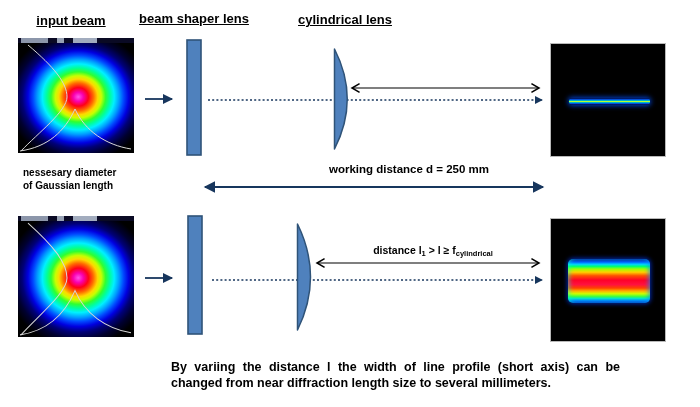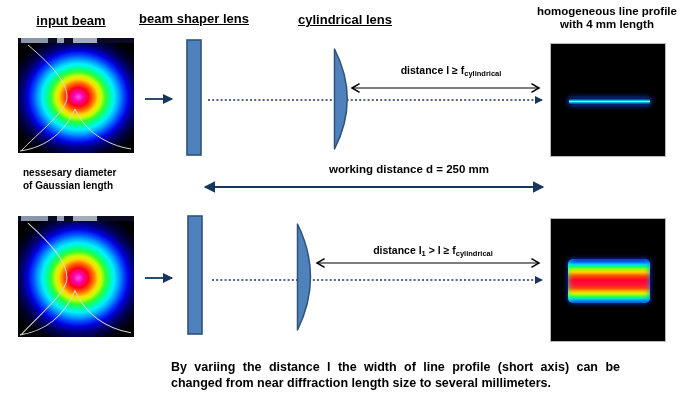--- a/index.html
+++ b/index.html
@@ -124,26 +124,21 @@
     <div id="cam1-line"></div>
   </div>
   <div class="cam-img" id="cam2">
     <div id="cam2-band"></div>
   </div>
 
   <div class="lbl ctr u" id="h-input">input beam</div>
   <div class="lbl ctr u" id="h-shaper">beam shaper lens</div>
   <div class="lbl ctr u" id="h-cyl">cylindrical lens</div>
 
-  <div class="lbl ctr" id="h-cam">
-    <div>homogeneous line profile</div>
-    <div>with 4 mm length</div>
-  </div>
 
-  <div class="lbl ctr" id="dist-top"><span>distance l ≥ f</span><span class="sub">cylindrical</span></div>
 
   <div class="lbl ctr" id="dist-bottom"><span>distance l</span><span class="sub">1</span><span> &gt; l  ≥ f</span><span class="sub">cylindrical</span></div>
 
   <div class="lbl ctr" id="working">working distance d = 250 mm</div>
 
   <div id="note">
     <div>nessesary diameter</div>
     <div>of Gaussian length</div>
   </div>
 

